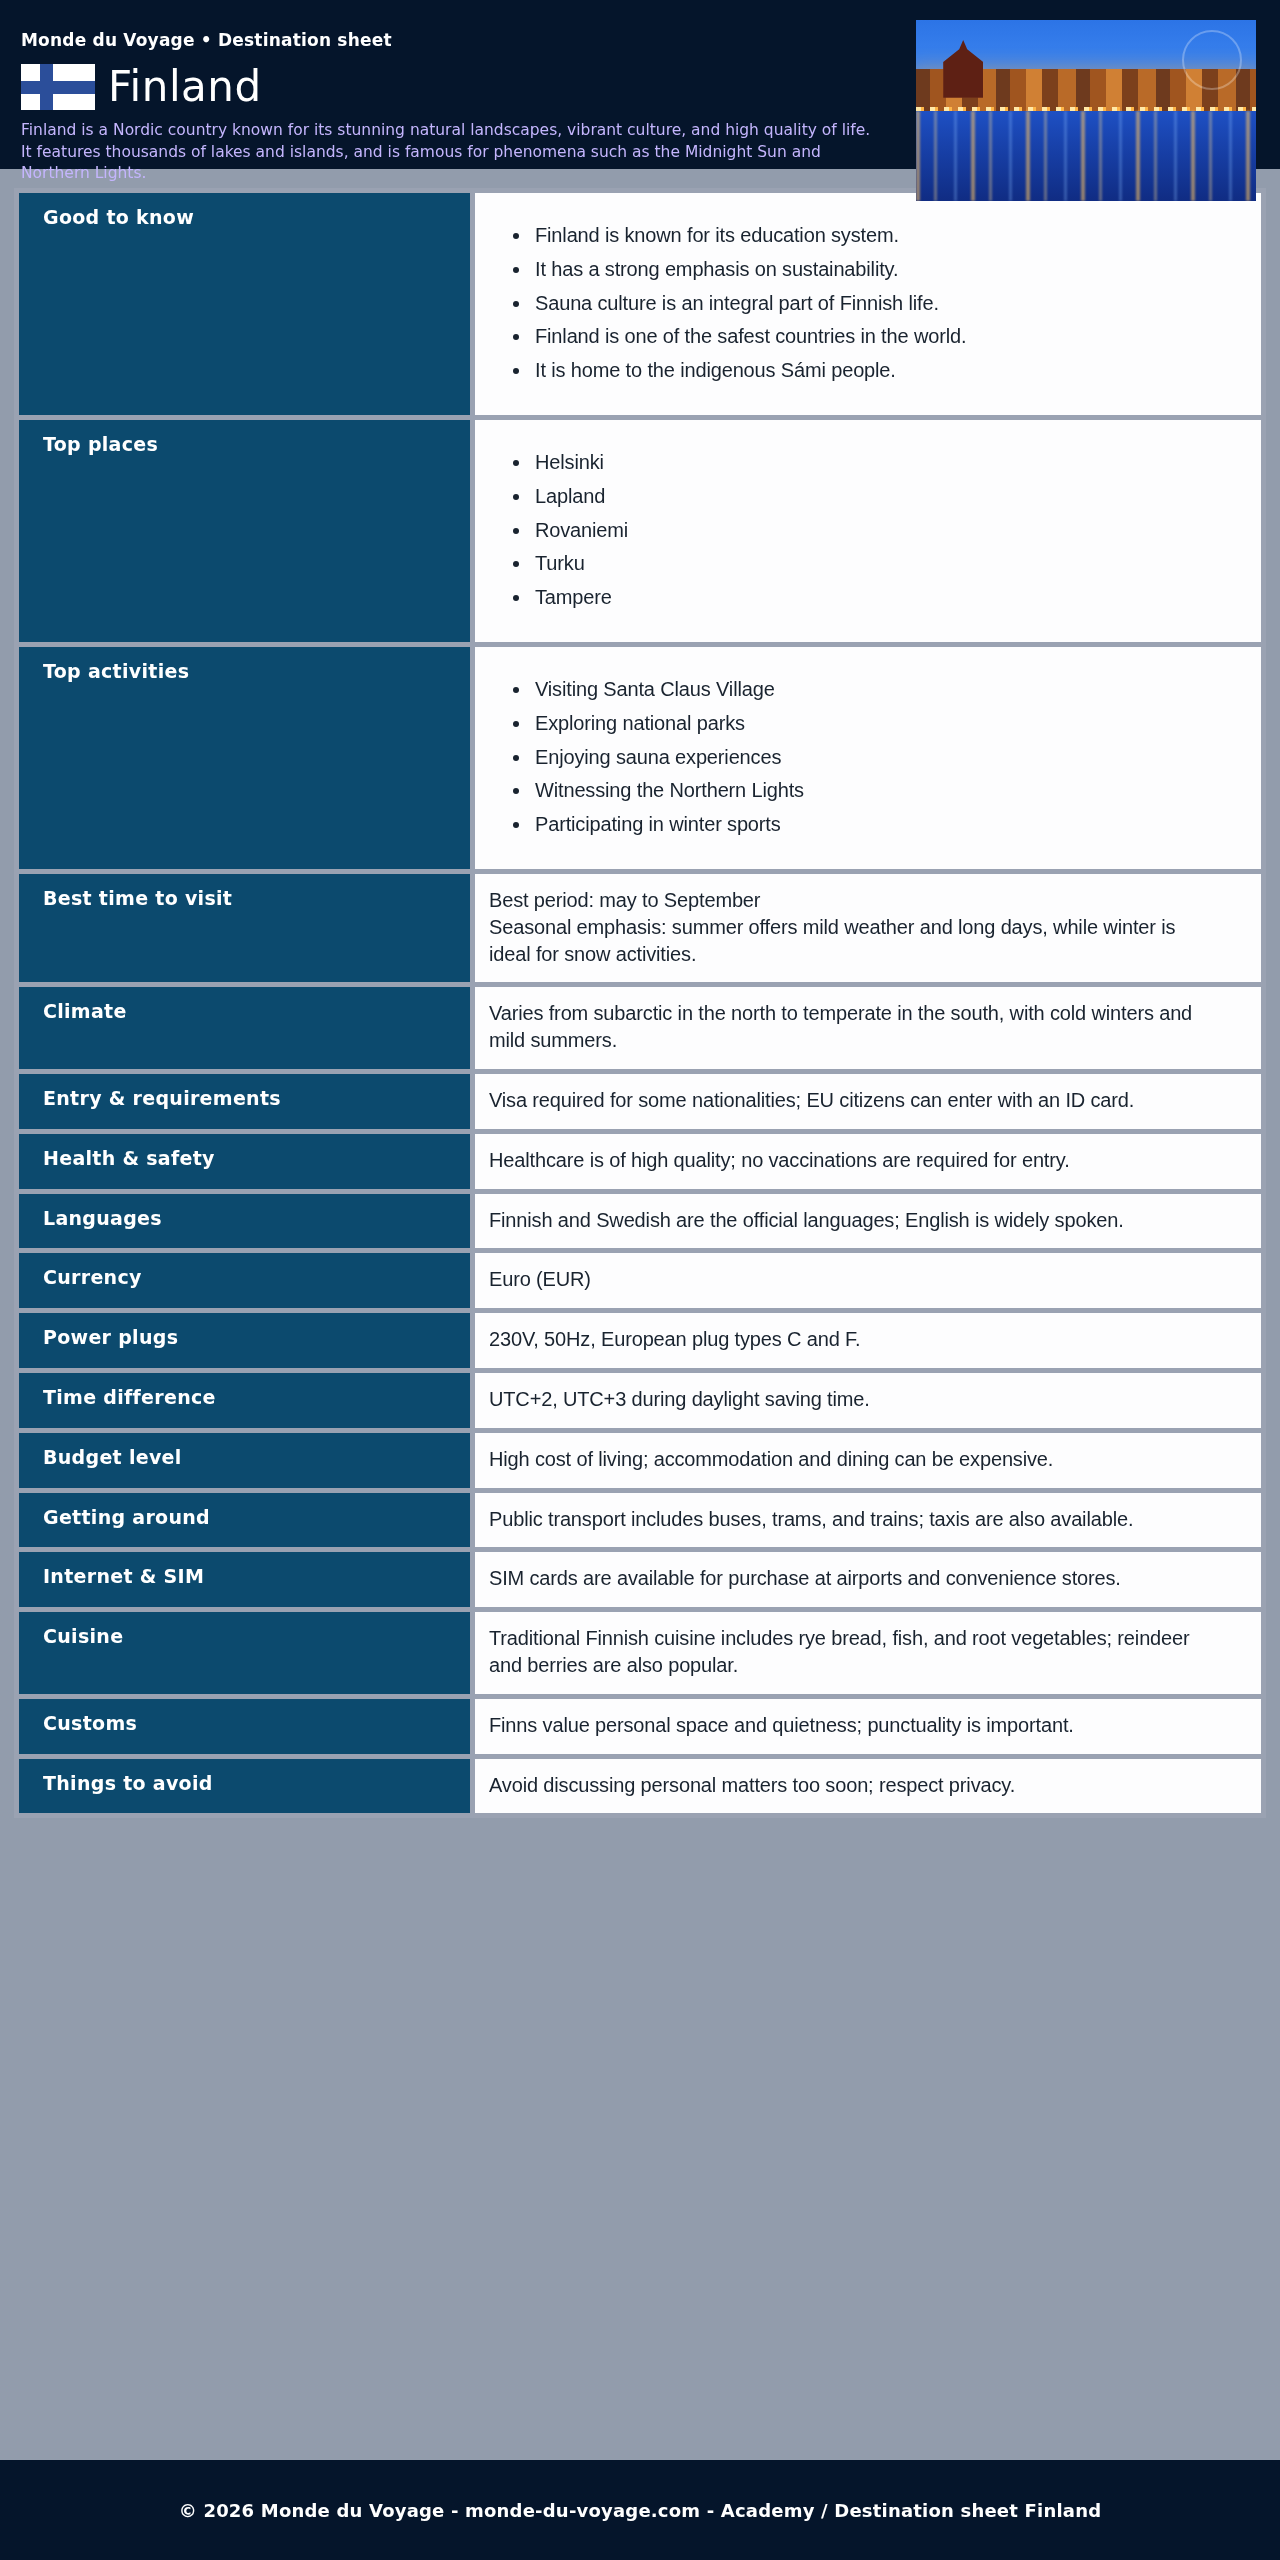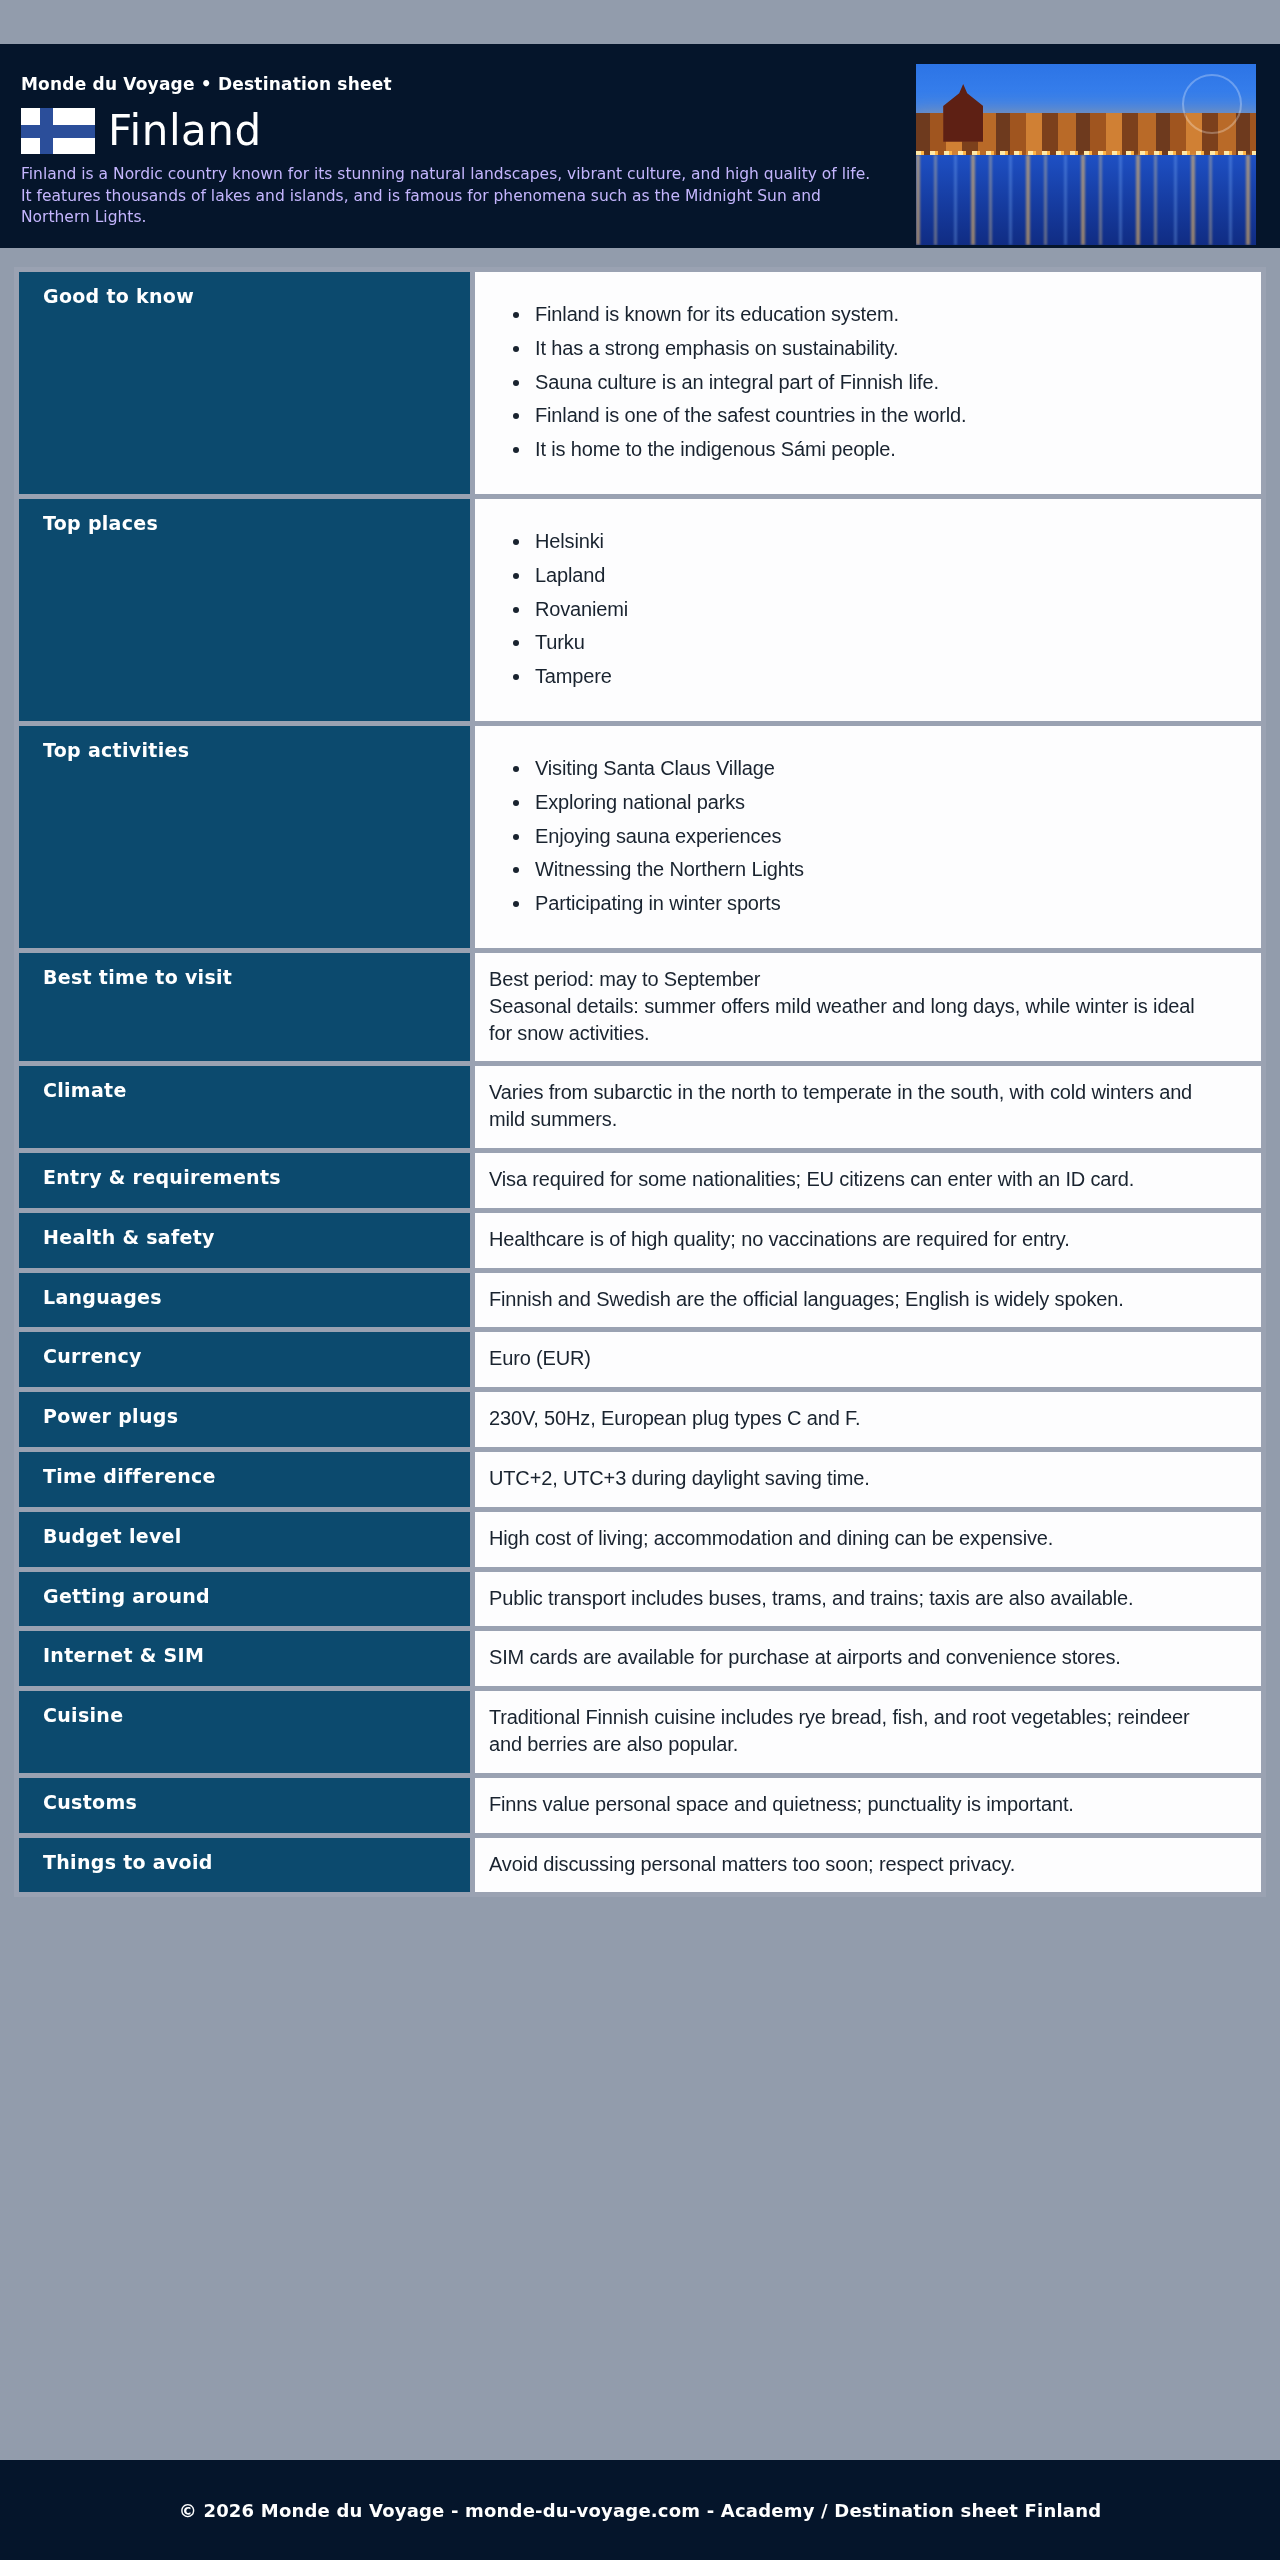--- a/index.html
+++ b/index.html
@@ -6,25 +6,24 @@
   body {
     width:1280px; height:2560px;
     display:flex; flex-direction:column;
     background:#929cac;
     font-family:"DejaVu Sans","Liberation Sans",sans-serif;
     overflow:hidden;
   }
 
   
   .hero {
-    flex:none; height:204px; box-sizing:border-box;
+    flex:none; height:169px; box-sizing:border-box;
     background:#05152b; color:#ffffff;
     padding:30px 24px 0 21px;
     position:relative;
-    margin-top:44px;
   }
   .kicker { font-size:17px; font-weight:bold; letter-spacing:.2px; }
   .country-row { display:flex; align-items:center; gap:13px; margin-top:14px; }
   .flag { width:74px; height:46px; background:#ffffff; position:relative; flex:none; }
   .flag::before { content:""; position:absolute; left:0; right:0; top:17px; height:13px; background:#2b4e9a; }
   .flag::after  { content:""; position:absolute; top:0; bottom:0; left:19px; width:13px; background:#2b4e9a; }
   .country { font-size:42px; font-weight:normal; letter-spacing:.5px; line-height:1; }
   .description { margin-top:10px; width:860px; font-size:15.5px; line-height:1.4; color:#c4b5fd; }
 
   
@@ -134,21 +133,21 @@
               <li>Enjoying sauna experiences</li>
               <li>Witnessing the Northern Lights</li>
               <li>Participating in winter sports</li>
             </ul>
           </td>
         </tr>
         <tr>
           <th>Best time to visit</th>
           <td>
             <div class="content-line">Best period: may to September</div>
-            <div class="content-line">Seasonal details: summer offers mild weather and long days, while winter is ideal for snow activities.</div>
+            <div class="content-line">Seasonal emphasis: summer offers mild weather and long days, while winter is ideal for snow activities.</div>
           </td>
         </tr>
         <tr>
           <th>Climate</th>
           <td>
             <div class="content-line">Varies from subarctic in the north to temperate in the south, with cold winters and mild summers.</div>
           </td>
         </tr>
         <tr>
           <th>Entry &amp; requirements</th>

